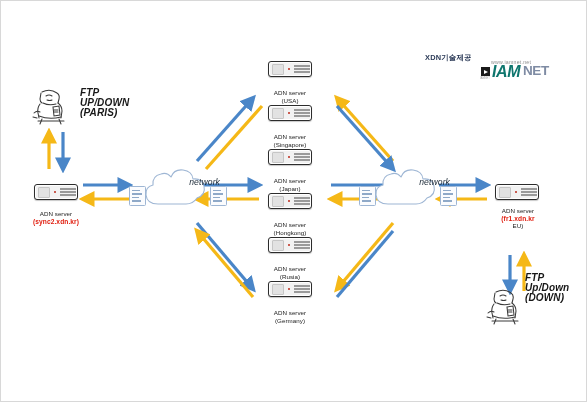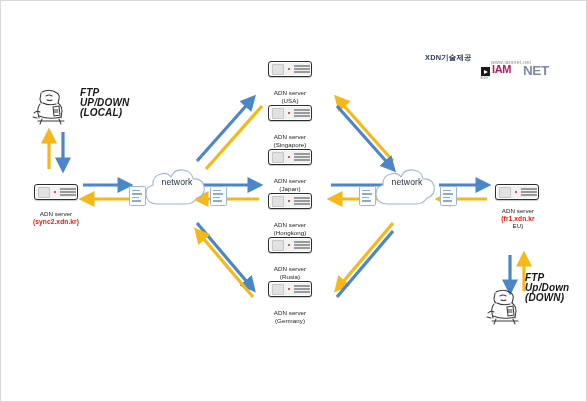--- a/index.html
+++ b/index.html
@@ -22,43 +22,43 @@
        display:flex;align-items:center;}
   .srv .panel{width:13px;height:9px;margin-left:2px;background:#e2e2e2;
        border:.5px solid #c6c6c6;border-radius:1px;}
   .srv .dot{width:2.5px;height:2.5px;background:#c0392b;border-radius:50%;
        margin-left:4px;}
   .srv .bars{margin-left:4px;display:flex;flex-direction:column;gap:1.2px;}
   .srv .bars i{display:block;width:16px;height:1.6px;background:#9a9a9a;}
   
   .cloudwrap{position:absolute;width:86px;height:54px;}
   .cloudwrap svg{position:absolute;left:0;top:0;}
-  .cloudwrap .ctext{position:absolute;left:0;top:18px;width:86px;text-align:center;
-       font-size:8.6px;color:#23303d;letter-spacing:.1px;}
+  .cloudwrap .ctext{position:absolute;left:0;top:18px;width:86px;text-align:right;
+       font-size:8.6px;color:#23303d;letter-spacing:.1px;font-style:italic;}
   .doc{position:absolute;width:15px;height:18px;background:#fbfcfe;
        border:.8px solid #9eb6d4;border-radius:1.5px;}
   .doc i{display:block;height:1.1px;background:#8fa9c8;margin:2.4px 2px 0 2px;}
   .doc i:nth-child(1){margin-top:3px;width:8px;}
   .doc i:nth-child(2){width:10px;}
   .doc i:nth-child(3){width:7px;}
   .doc i:nth-child(4){width:9px;}
   
   .person{position:absolute;width:42px;height:42px;}
   
   .logo-k{position:absolute;font-size:7.4px;font-weight:bold;color:#2b3a57;
        letter-spacing:.2px;white-space:nowrap;}
   .logo-url{position:absolute;font-size:5.2px;color:#8e8e8e;letter-spacing:.25px;
        white-space:nowrap;}
   .logo-mark{position:absolute;width:9px;height:9px;background:#1a1a1a;
        display:flex;align-items:center;justify-content:center;}
   .logo-mark b{display:block;width:0;height:0;border-left:4px solid #fff;
        border-top:2.6px solid transparent;border-bottom:2.6px solid transparent;}
   .logo-mark-sub{position:absolute;font-size:2.6px;color:#9a9a9a;white-space:nowrap;}
-  .logo-iam{position:absolute;font-size:11px;font-weight:bold;color:#be185d;
-       letter-spacing:-.4px;white-space:nowrap;}
+  .logo-iam{position:absolute;font-size:16px;font-weight:bold;color:#0f766e;
+       letter-spacing:-.4px;white-space:nowrap;font-style:italic;}
   .logo-net{position:absolute;font-size:13.5px;font-weight:bold;color:#7e8ba3;
        letter-spacing:-.4px;white-space:nowrap;}
   
   #arrows{position:absolute;left:0;top:0;width:587px;height:402px;
        pointer-events:none;}
 </style>
 </head>
 <body>
 
 <div id="page">
@@ -123,21 +123,21 @@
         <path d="M24 24 l6 -1 l1 9 l-6 1 z"></path>
         <path d="M25 27 h4 M25 29 h4"></path>
         <path d="M5 30 q3 -3 6 -1"></path>
         <path d="M4 34 l4 1"></path>
       </g>
     </svg>
   </div>
   <div class="ftp-txt" style="left:79px;top:87px;">
     <span>FTP</span><br>
     <span>UP/DOWN</span><br>
-    <span>(LOCAL)</span>
+    <span>(PARIS)</span>
   </div>
 
   <div class="srv" style="left:33px;top:183px;">
     <div class="face">
         <div class="panel"></div>
         <div class="dot"></div>
       <div class="bars">
           <i></i>
           <i></i>
           <i></i>

